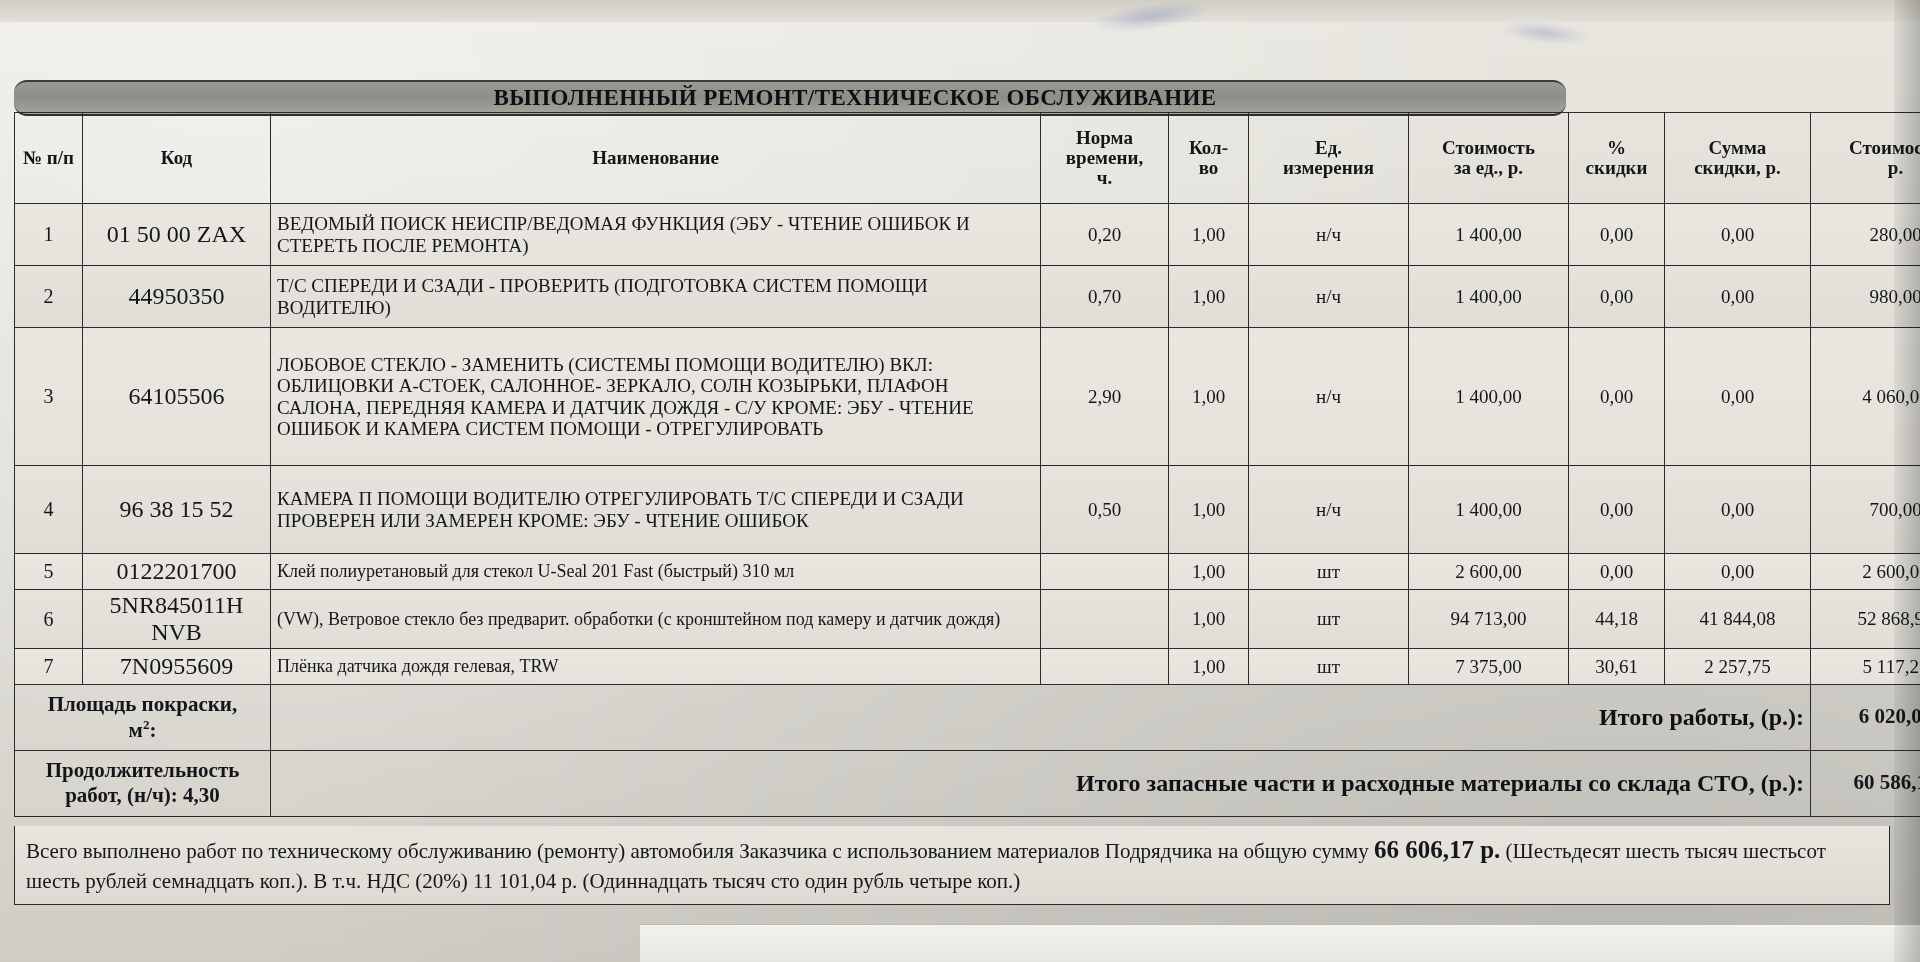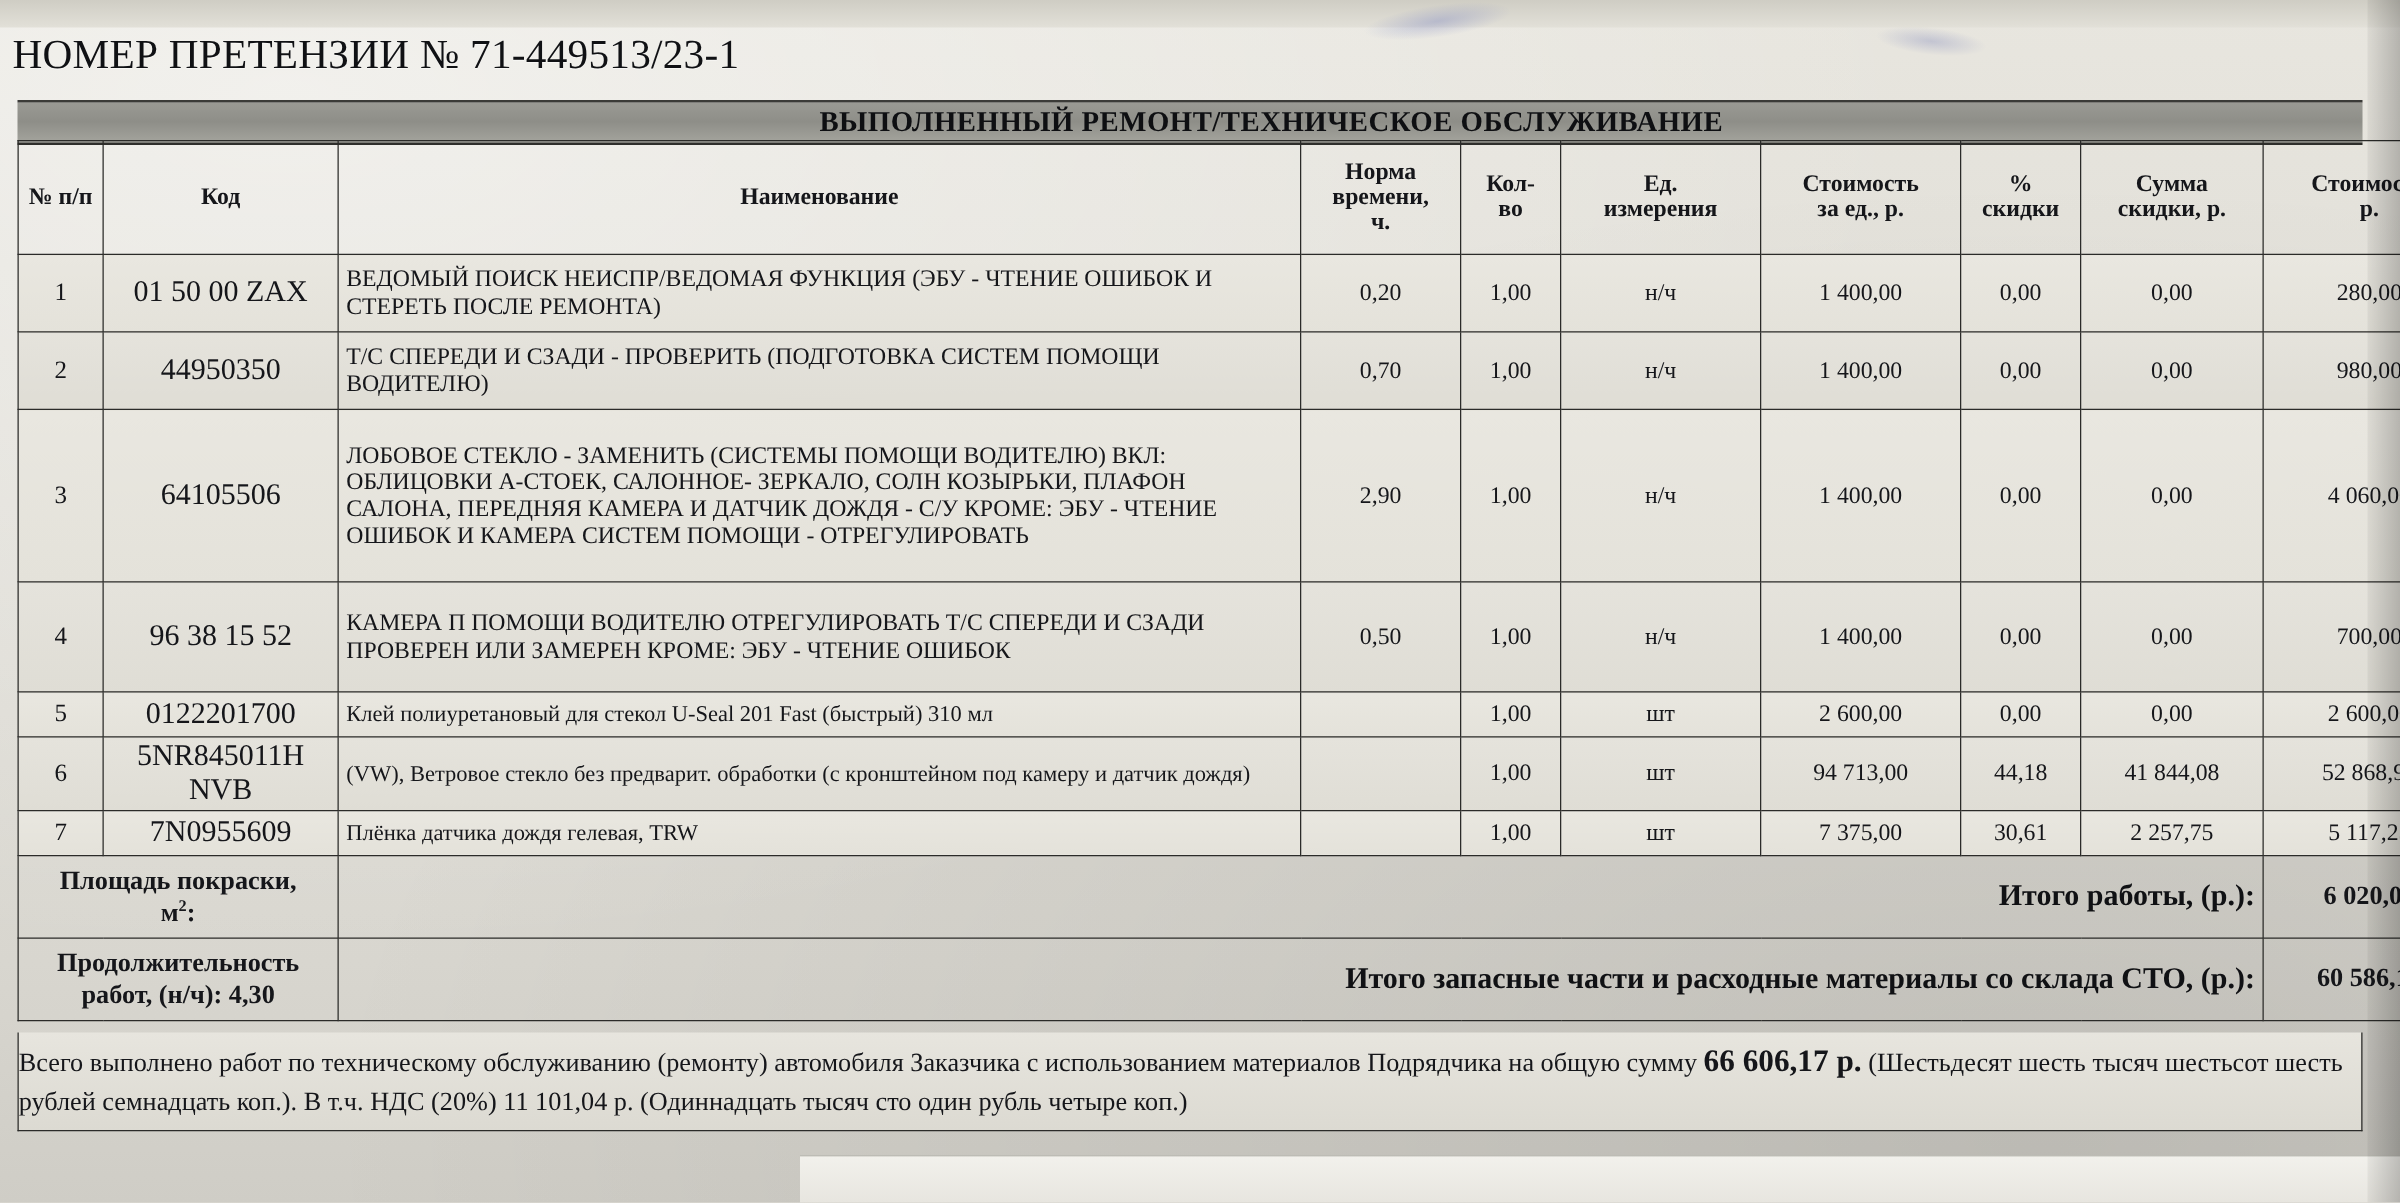--- a/index.html
+++ b/index.html
@@ -37,25 +37,25 @@
 
   .doc-title{
     position:absolute;left:10px;top:26px;
     font-size:33px;letter-spacing:.2px;
     color:#101114;white-space:nowrap;
     text-shadow:0 1px 0 rgba(255,255,255,.5);
   }
 
   
   .banner{
-    position:absolute;left:14px;top:80px;width:1876px;height:32px;
+    position:absolute;left:14px;top:80px;width:1552px;height:32px;
     background:linear-gradient(180deg,#9a9a94 0%,#8e8e88 48%,#a4a49d 100%);
     border-top:2px solid #3b3b38;
     border-bottom:2px solid #2e2e2b;
-    display:flex;align-items:center;justify-content:center;
+    display:flex;align-items:center;justify-content:center;border-radius:13px;
   }
   .banner-text{
     font-weight:bold;font-size:23px;letter-spacing:.4px;color:#0e0f12;
     margin-left:130px;
   }
 
   
   table.main{
     position:absolute;left:14px;top:112px;
     width:1876px;
@@ -97,21 +97,21 @@
     text-align:center;font-weight:bold;font-size:21px;
     background:linear-gradient(180deg,#e7e5de,#dedcd4);
   }
   sup{font-size:.62em;vertical-align:super;}
 
   
   .footer{
     position:absolute;left:14px;top:826px;width:1876px;
     border:1.8px solid #2b2b29;border-top:none;
     background:linear-gradient(180deg,#e7e5de,#dcdad2);
-    padding:7px 12px 9px 0;
+    padding:7px 12px 9px 11px;
     box-sizing:border-box;
     font-size:21px;line-height:1.34;
   }
   .footer b{font-weight:bold;font-size:25px;}
   .warranty{
     position:absolute;left:22px;top:938px;
     font-size:20px;color:#2a2b2e;opacity:.82;
   }
   .clipline{
     position:absolute;left:640px;top:924px;width:1280px;height:38px;
@@ -133,21 +133,20 @@
 <body>
 
 <div id="paper"></div>
 <div class="sheet">
 
   <div class="topstrip">
     <div class="smudge1"></div>
     <div class="smudge2"></div>
   </div>
 
-  <div class="doc-title">НОМЕР ПРЕТЕНЗИИ № 71-449513/23-1</div>
 
   <div class="banner">
     <span class="banner-text">ВЫПОЛНЕННЫЙ РЕМОНТ/ТЕХНИЧЕСКОЕ ОБСЛУЖИВАНИЕ</span>
   </div>
 
   <table class="main">
     <colgroup>
       <col style="width:68px">
       <col style="width:188px">
       <col style="width:770px">

